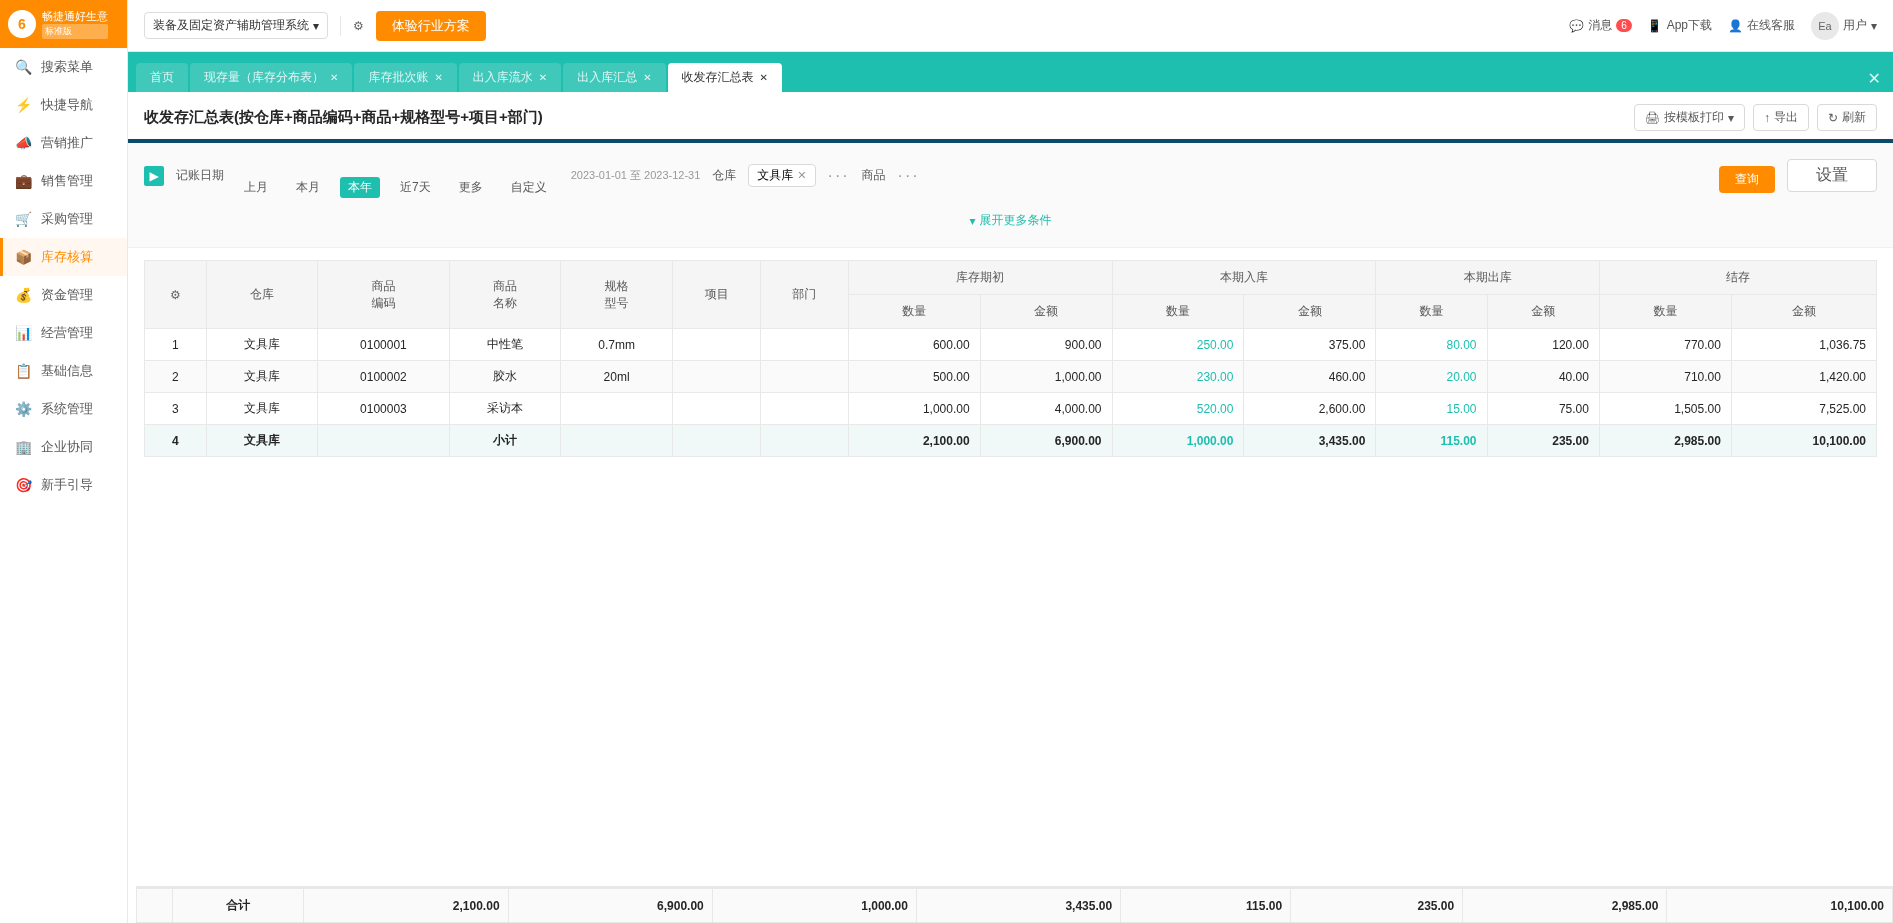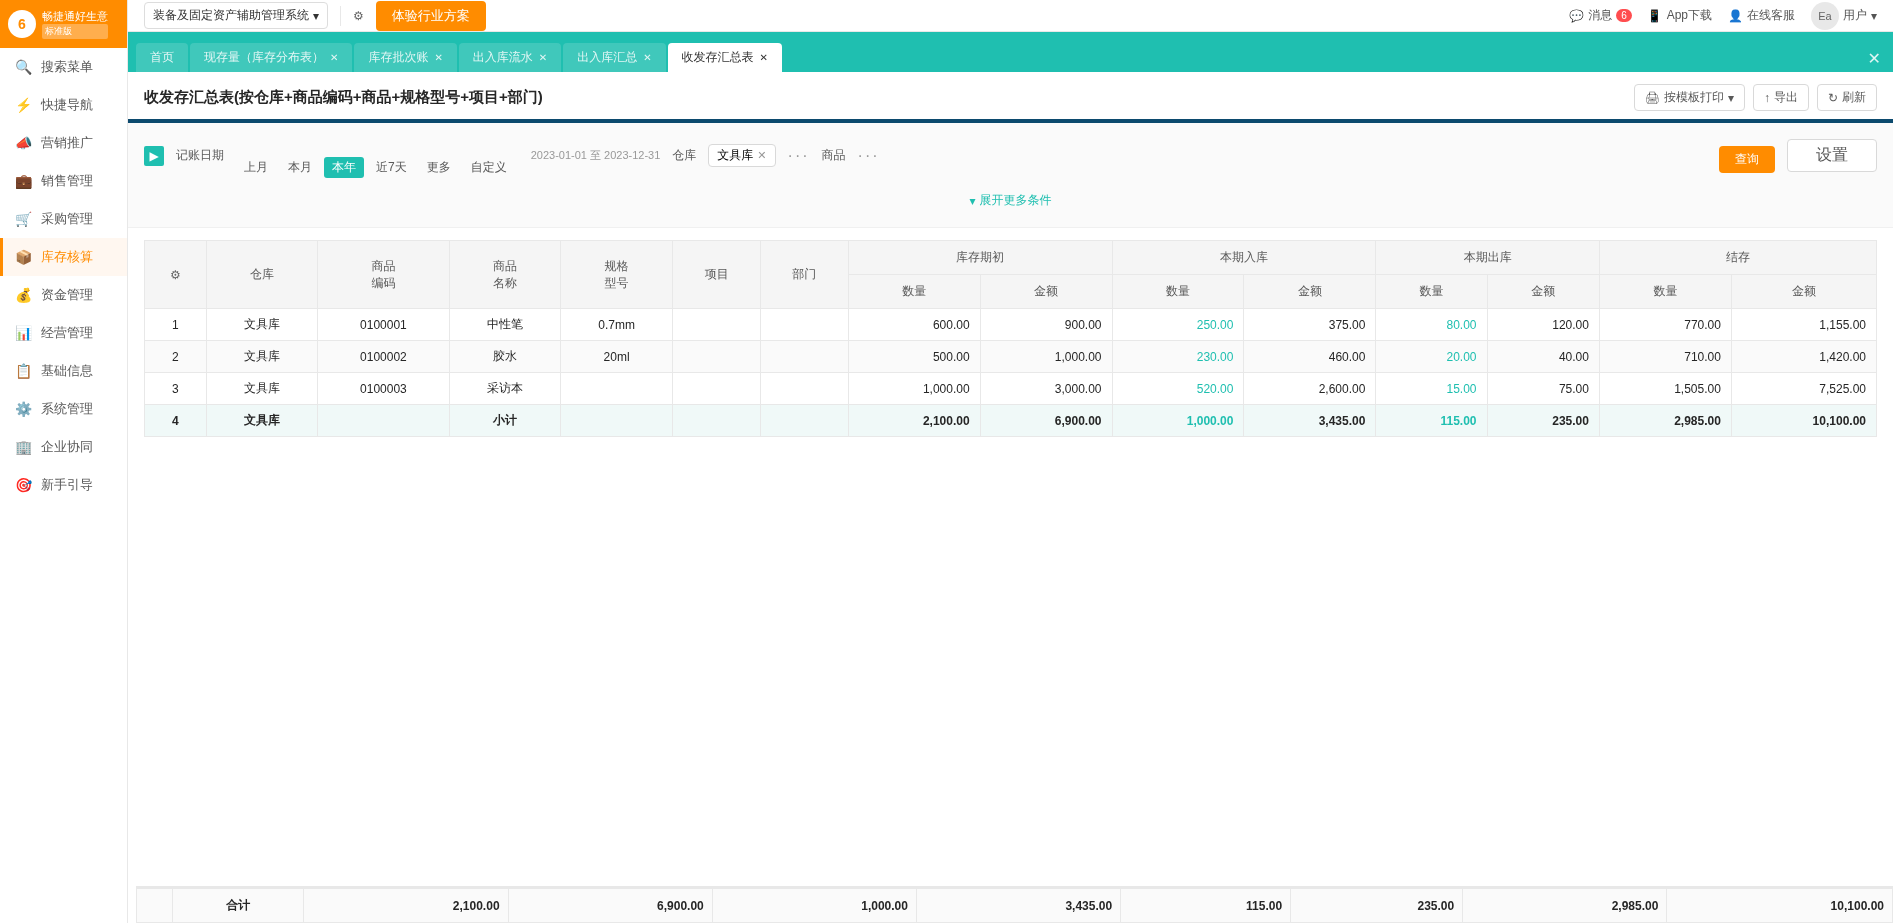--- a/index.html
+++ b/index.html
@@ -13,21 +13,21 @@
     .sidebar-logo-badge { font-size: 9px; background: rgba(255,255,255,0.3); border-radius: 2px; padding: 1px 3px; color: #fff; }
     .sidebar-nav { flex: 1; overflow-y: auto; }
     .sidebar-item { display: flex; align-items: center; gap: 8px; padding: 10px 12px; cursor: pointer; color: #595959; font-size: 13px; border-left: 3px solid transparent; }
     .sidebar-item.active { background: #fff7f0; color: #ff8c00; border-left-color: #ff8c00; }
     .sidebar-item-icon { font-size: 14px; width: 18px; text-align: center; }
 
     
     .main { flex: 1; display: flex; flex-direction: column; overflow: hidden; }
 
     
-    .topbar { height: 32px; background: #fff; display: flex; align-items: center; justify-content: space-between; padding: 0 16px; border-bottom: 1px solid #e8e8e8; flex-shrink: 0; }
+    .topbar { height: 52px; background: #fff; display: flex; align-items: center; justify-content: space-between; padding: 0 16px; border-bottom: 1px solid #e8e8e8; flex-shrink: 0; }
     .topbar-left { display: flex; align-items: center; gap: 12px; }
     .topbar-system-select { display: flex; align-items: center; gap: 4px; border: 1px solid #ddd; border-radius: 4px; padding: 4px 8px; cursor: pointer; font-size: 12px; color: #333; }
     .topbar-btn-trial { background: #ff8c00; color: #fff; border: none; border-radius: 4px; padding: 6px 16px; cursor: pointer; font-size: 13px; }
     .topbar-right { display: flex; align-items: center; gap: 16px; font-size: 12px; color: #555; }
     .topbar-right-item { display: flex; align-items: center; gap: 4px; cursor: pointer; }
     .badge { background: #ff4d4f; color: #fff; border-radius: 8px; padding: 1px 5px; font-size: 10px; }
     .avatar { width: 28px; height: 28px; background: #e8e8e8; border-radius: 50%; display: flex; align-items: center; justify-content: center; font-size: 11px; color: #666; overflow: hidden; }
 
     
     .tabbar { height: 40px; background: #1fbfb0; display: flex; align-items: flex-end; padding: 0 8px; gap: 2px; flex-shrink: 0; }
@@ -46,21 +46,21 @@
     .page-title { font-size: 15px; font-weight: 600; color: #262626; }
     .page-header-actions { display: flex; align-items: center; gap: 8px; }
     .btn-icon { display: flex; align-items: center; gap: 4px; border: 1px solid #d9d9d9; background: #fff; border-radius: 4px; padding: 4px 10px; cursor: pointer; font-size: 12px; color: #595959; }
     .btn-primary { background: #ff8c00; color: #fff; border: none; border-radius: 4px; padding: 5px 16px; cursor: pointer; font-size: 12px; margin-top: 8px; }
     .btn-default { background: #fff; color: #595959; border: 1px solid #d9d9d9; border-radius: 4px; padding: 5px 28px; cursor: pointer; font-size: 16px; }
 
     
     .filter-bar { padding: 10px 16px; background: #fafafa; border-bottom: 1px solid #f0f0f0; }
     .filter-row { display: flex; align-items: center; gap: 12px; margin-bottom: 6px; }
     .filter-label { font-size: 12px; color: #595959; white-space: nowrap; }
-    .date-btns { display: flex; gap: 4px; align-items: center; margin-top: 24px; }
+    .date-btns { display: flex; gap: 12px; align-items: center; margin-top: 24px; }
     .date-btn { padding: 2px 8px; border: none; background: none; cursor: pointer; font-size: 12px; color: #595959; border-radius: 3px; }
     .date-btn.active { background: #1fbfb0; color: #fff; border-radius: 3px; }
     .date-range { font-size: 11px; color: #999; margin-left: 4px; }
     .warehouse-tag { display: flex; align-items: center; gap: 4px; background: #fff; border: 1px solid #d9d9d9; border-radius: 4px; padding: 2px 8px; font-size: 12px; }
     .tag-close { cursor: pointer; color: #999; font-size: 11px; }
     .filter-dots { color: #999; cursor: pointer; font-size: 16px; letter-spacing: 2px; }
     .expand-btn { display: flex; align-items: center; gap: 4px; color: #1fbfb0; cursor: pointer; font-size: 12px; margin: 4px 0; }
     .filter-expand-row { display: flex; justify-content: center; padding: 4px 0; }
 
     
@@ -311,21 +311,21 @@
       <td>0.7mm</td>
       <td></td>
       <td></td>
       <td class="num-right">600.00</td>
       <td class="num-right">900.00</td>
       <td class="num-right"><span class="link-cell">250.00</span></td>
       <td class="num-right">375.00</td>
       <td class="num-right"><span class="link-cell">80.00</span></td>
       <td class="num-right">120.00</td>
       <td class="num-right">770.00</td>
-      <td class="num-right">1,155.00</td>
+      <td class="num-right">1,036.75</td>
     </tr>
               <tr>
       <td>2</td>
       <td>文具库</td>
       <td>0100002</td>
       <td>胶水</td>
       <td>20ml</td>
       <td></td>
       <td></td>
       <td class="num-right">500.00</td>
@@ -339,21 +339,21 @@
     </tr>
               <tr>
       <td>3</td>
       <td>文具库</td>
       <td>0100003</td>
       <td>采访本</td>
       <td></td>
       <td></td>
       <td></td>
       <td class="num-right">1,000.00</td>
-      <td class="num-right">3,000.00</td>
+      <td class="num-right">4,000.00</td>
       <td class="num-right"><span class="link-cell">520.00</span></td>
       <td class="num-right">2,600.00</td>
       <td class="num-right"><span class="link-cell">15.00</span></td>
       <td class="num-right">75.00</td>
       <td class="num-right">1,505.00</td>
       <td class="num-right">7,525.00</td>
     </tr>
               <tr class="subtotal">
       <td>4</td>
       <td>文具库</td>

